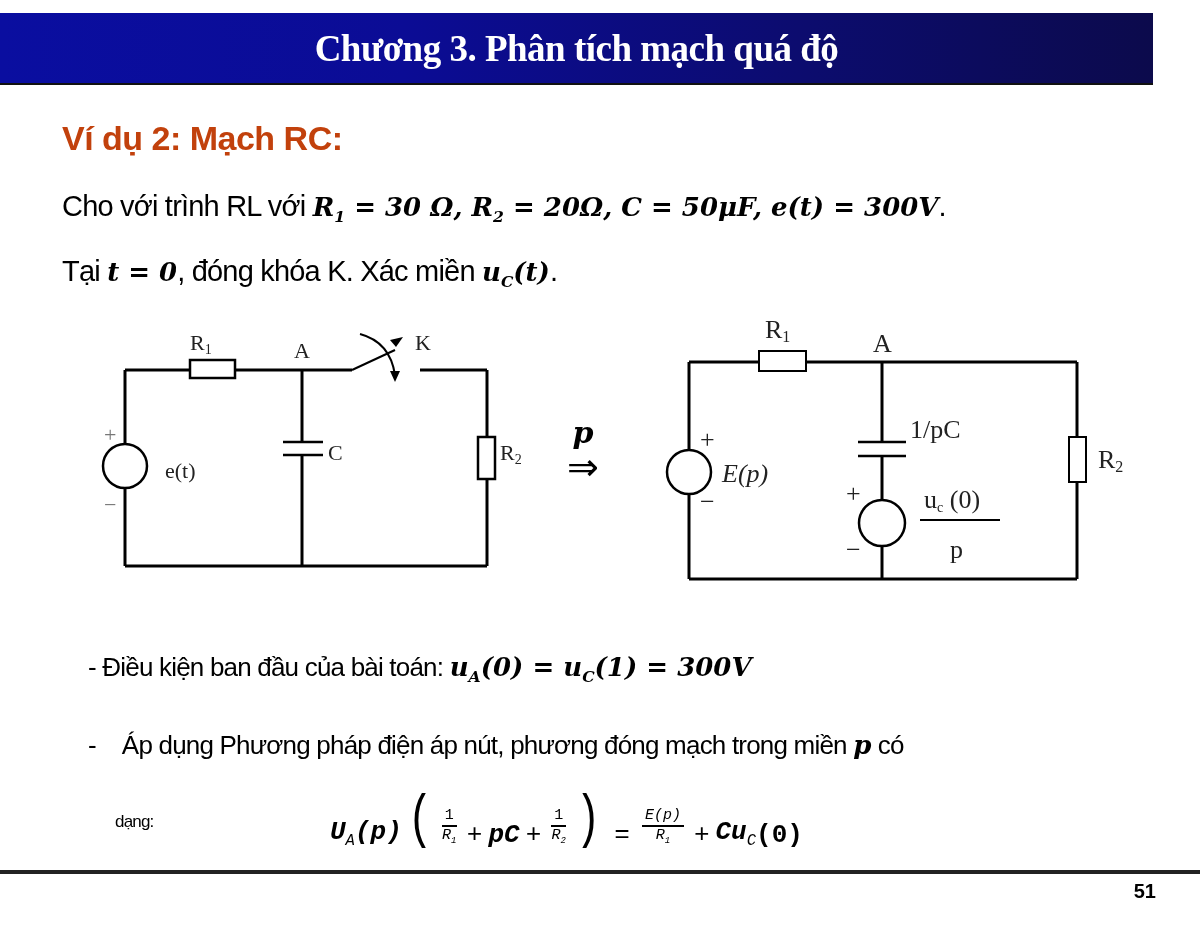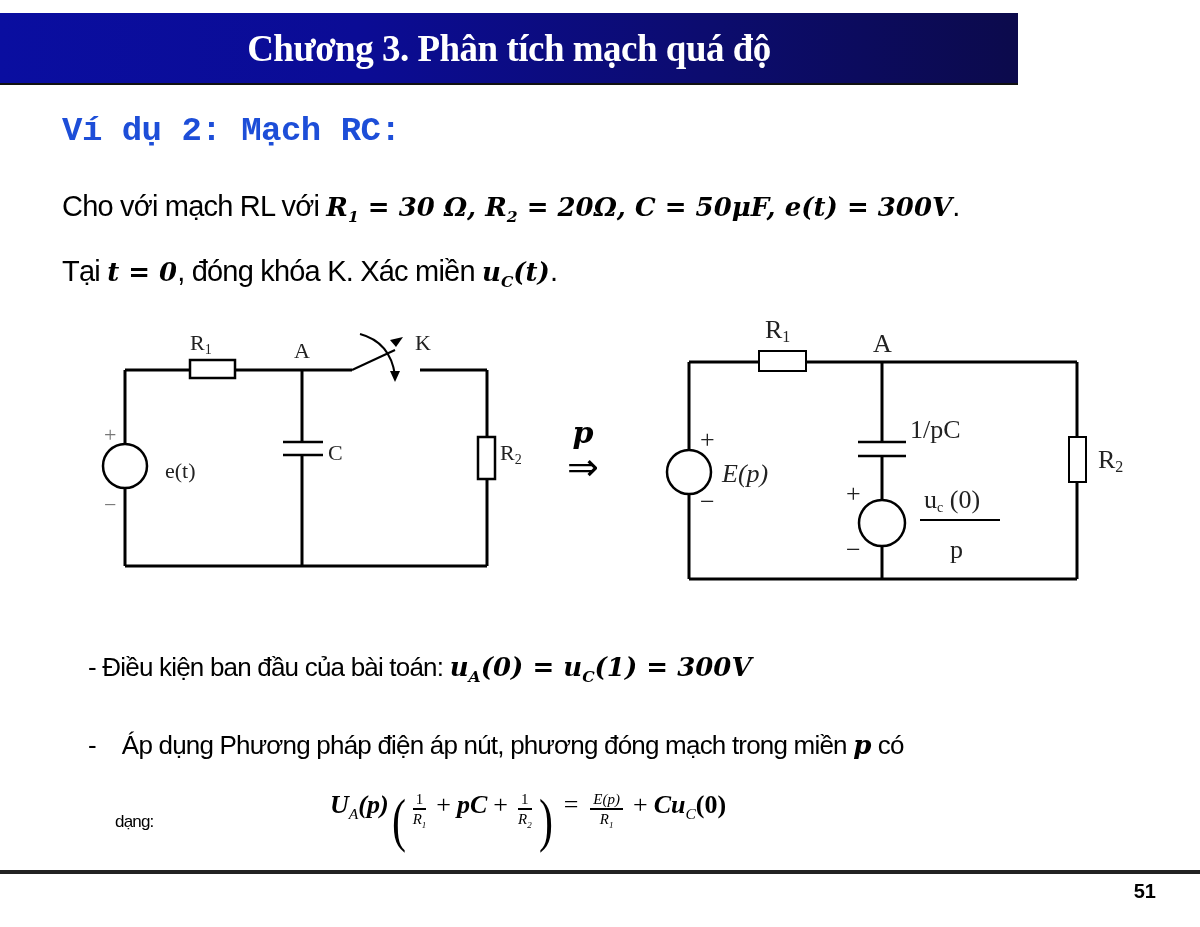--- a/index.html
+++ b/index.html
@@ -1,49 +1,49 @@
 <!DOCTYPE html>
 <html><head>
 <meta charset="utf-8">
 <style>
   html, body { margin:0; padding:0; background:#ffffff; }
   body { width:1200px; height:927px; position:relative; overflow:hidden; font-family:"Liberation Sans", sans-serif; color:#000; }
-  .header { position:absolute; left:0; top:13px; width:1018px; height:70px;
+  .header { position:absolute; left:0; top:13px; width:1153px; height:70px;
     background:linear-gradient(90deg,#0a0ea0 0%,#0b0c95 35%,#0c0c6e 70%,#0c0a4c 100%);
     border-bottom:2px solid #111; }
   .header-title { position:absolute; left:0; right:0; top:14px; text-align:center; color:#fff;
     font-family:"Liberation Serif", serif; font-weight:bold; font-size:37px; letter-spacing:-0.5px; }
-  .subtitle { position:absolute; left:62px; top:112px; color:#1d4ed8; font-family:Liberation Mono, monospace; font-weight:bold; font-size:34px; letter-spacing:-0.5px; }
+  .subtitle { position:absolute; left:62px; top:119px; color:#c2410c; font-family:Liberation Sans, sans-serif; font-weight:bold; font-size:34px; letter-spacing:-0.5px; }
   .line { position:absolute; left:62px; font-size:29px; letter-spacing:-0.8px; white-space:nowrap; }
   .m { font-family:"DejaVu Serif", serif; font-weight:bold; font-style:italic; font-size:26px; letter-spacing:0;margin-top:44px; }
   .mr { font-family:"DejaVu Serif", serif; font-weight:bold; font-size:26px; letter-spacing:0; }
   sub { font-size:0.6em; }
   .arrow-block { position:absolute; left:553px; top:418px; width:60px; text-align:center; }
   .arrow-p { font-family:"DejaVu Serif", serif; font-weight:bold; font-style:italic; font-size:30px; line-height:30px; }
   .arrow-sym { font-size:38px; line-height:38px; font-family:"DejaVu Sans", sans-serif; }
   .circuit { position:absolute; }
   .rule { position:absolute; left:0; top:870px; width:1200px; height:4px; background:#222; }
   .page-num { position:absolute; right:44px; top:880px; font-weight:bold; font-size:20px;text-align:center; }
-  .eq { position:absolute; left:330px; top:790px; white-space:nowrap; display:flex; align-items:flex-start; font-family:Liberation Serif, serif; font-size:26px; }
+  .eq { position:absolute; left:330px; top:790px; white-space:nowrap; display:flex; align-items:flex-end; font-family:Liberation Mono, monospace; font-size:26px; }
   .frac { display:inline-flex; flex-direction:column; align-items:center; margin:0 4px; font-size:15px; line-height:18px; }
   .frac .num { border-bottom:2px solid #000; padding:0 3px; }
   .bi { font-weight:bold; font-style:italic; }
   .paren { font-size:60px; line-height:60px; font-weight:normal; transform:scaleX(0.7); display:inline-block; }
 </style>
 </head>
 <body>
 
 <div class="header">
   <div class="header-title">Chương 3. Phân tích mạch quá độ</div>
 </div>
 
 <div class="subtitle">Ví dụ 2: Mạch RC:</div>
 
 <div class="line" style="top:190px;">
-  <span>Cho với mạch RL với </span><span class="m"><span>R</span><sub>1</sub><span> = 30 Ω, </span><span>R</span><sub>2</sub><span> = 20Ω, C = 50μF, e(t) = 300V</span></span><span>.</span>
+  <span>Cho với trình RL với </span><span class="m"><span>R</span><sub>1</sub><span> = 30 Ω, </span><span>R</span><sub>2</sub><span> = 20Ω, C = 50μF, e(t) = 300V</span></span><span>.</span>
 </div>
 
 <div class="line" style="top:255px;">
   <span>Tại </span><span class="m">t = 0</span><span>, đóng khóa K. Xác miền </span><span class="m"><span>u</span><sub>C</sub><span>(t)</span></span><span>.</span>
 </div>
 
 <svg class="circuit" style="left:90px;top:320px;" width="480" height="270" viewBox="0 0 480 270">
   <g stroke="#000" stroke-width="3" fill="none">
     <polyline points="306,50 306,50"></polyline>
     <line x1="35" y1="50" x2="100" y2="50"></line>

